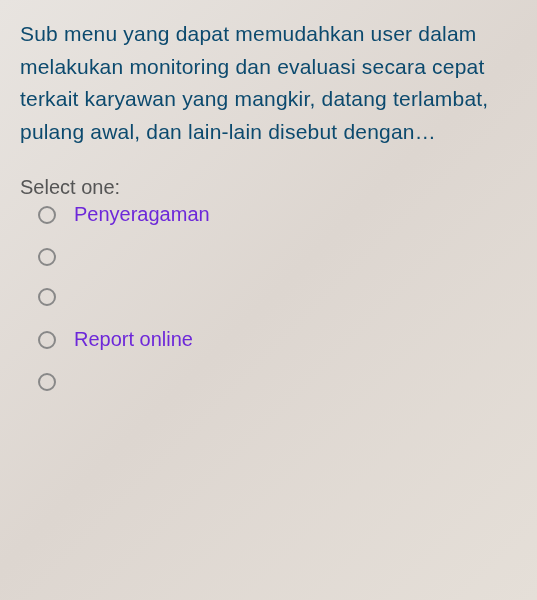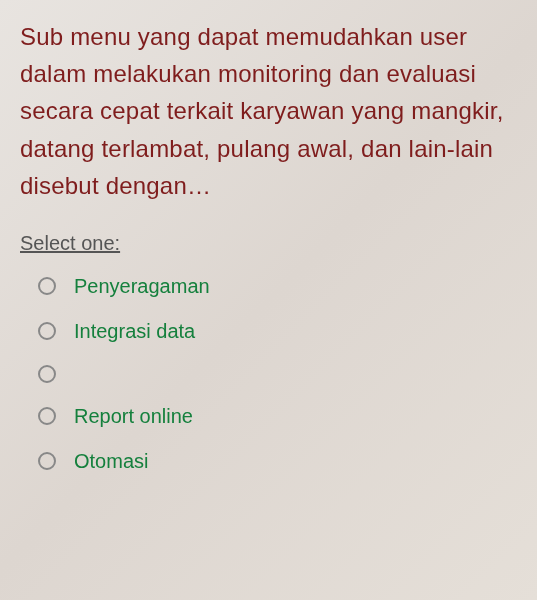--- a/index.html
+++ b/index.html
@@ -11,31 +11,30 @@
       width: 537px;
       height: 600px;
       background: linear-gradient(135deg, #e8e4e0 0%, #ddd6d0 50%, #e5dfd8 100%);
       font-family: Arial, Helvetica, sans-serif;
       padding: 18px 20px;
       color: #4a4a4a;
       position: relative;
       overflow: hidden;
     }
     .question-text {
-      font-size: 24px;
+      font-size: 21px;
       line-height: 1.55;
-      color: #7f1d1d;
+      color: #0c4a6e;
       margin-bottom: 28px;
       letter-spacing: 0.2px;
     }
     .select-label {
       font-size: 20px;
       color: #555;
-      margin-bottom: 20px;
-      text-decoration: underline;
+      margin-bottom: 4px;
     }
     .options {
       padding-left: 18px;
     }
     .option {
       display: flex;
       align-items: center;
       margin-bottom: 22px;
       cursor: pointer;
     }
@@ -43,43 +42,41 @@
       width: 18px;
       height: 18px;
       border: 2px solid #888;
       border-radius: 50%;
       flex-shrink: 0;
       margin-right: 18px;
       background: transparent;
     }
     .option-label {
       font-size: 20px;
-      color: #15803d;
+      color: #6d28d9;
     }
   </style>
 </head>
 <body>
 
 <div class="question-text">Sub menu yang dapat memudahkan user dalam melakukan monitoring dan evaluasi secara cepat terkait karyawan yang mangkir, datang terlambat, pulang awal, dan lain-lain  disebut dengan…</div>
 
 <div class="select-label">Select one:</div>
 
 <div class="options">
   <div class="option">
     <span class="radio-circle"></span>
     <span class="option-label">Penyeragaman</span>
   </div>
   <div class="option">
     <span class="radio-circle"></span>
-    <span class="option-label">Integrasi data</span>
   </div>
   <div class="option">
     <span class="radio-circle"></span>
   </div>
   <div class="option">
     <span class="radio-circle"></span>
     <span class="option-label">Report online</span>
   </div>
   <div class="option">
     <span class="radio-circle"></span>
-    <span class="option-label">Otomasi</span>
   </div>
 </div>
 
 </body></html>

